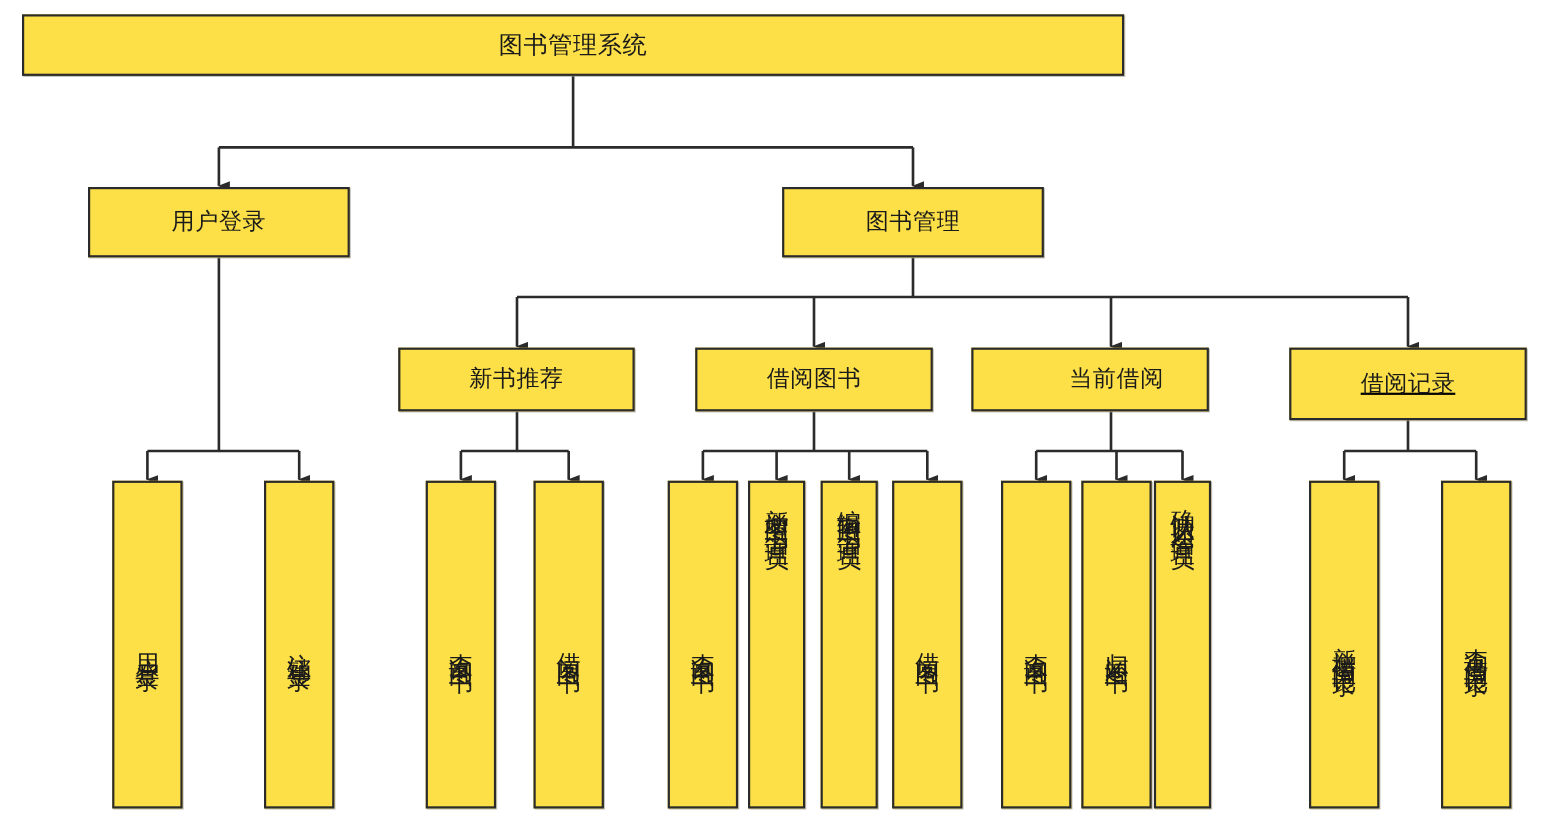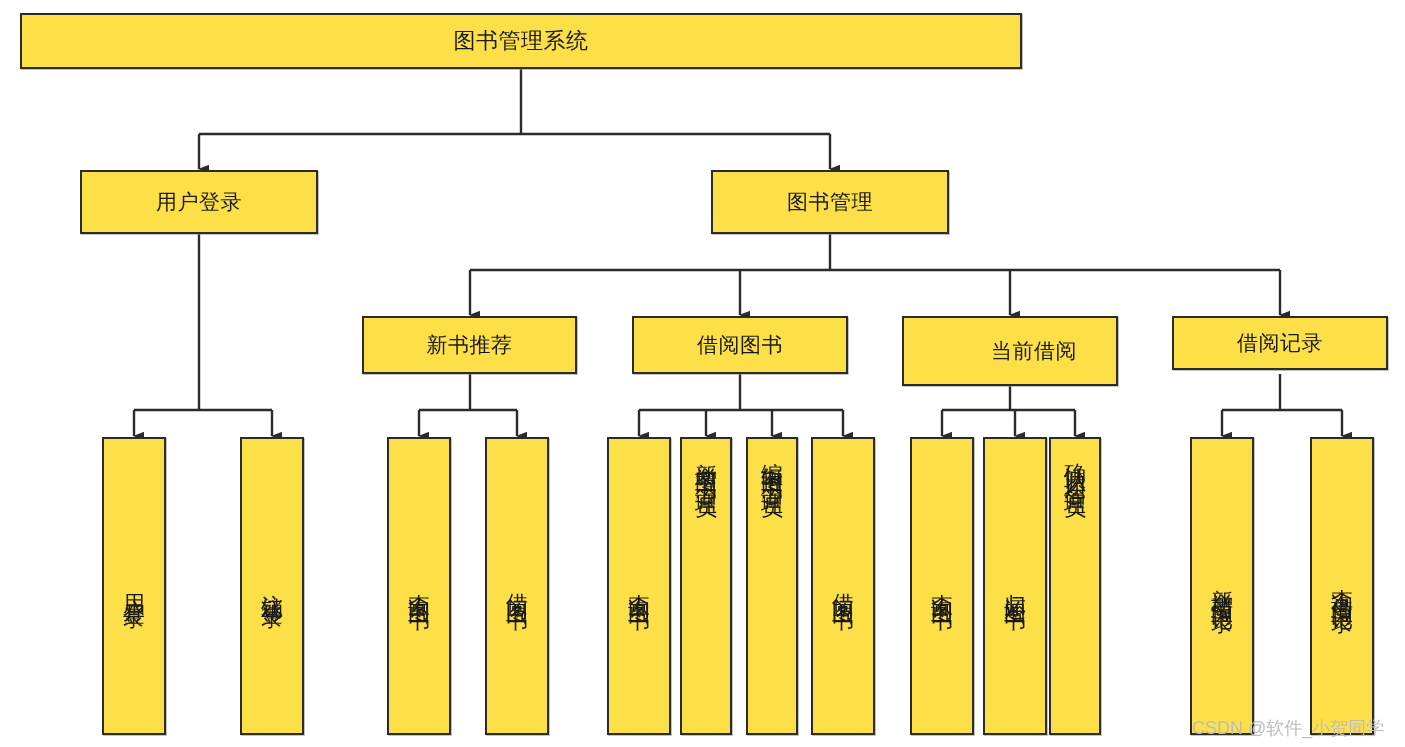--- a/index.html
+++ b/index.html
@@ -113,24 +113,24 @@
       </div>
       <div class="node horiz" style="left: 711px; top: 170px; width: 238px; height: 64px;">
         <span class="label">图书管理</span>
       </div>
       <div class="node horiz" style="left: 362px; top: 316px; width: 215px; height: 58px;">
         <span class="label">新书推荐</span>
       </div>
       <div class="node horiz" style="left: 632px; top: 316px; width: 216px; height: 58px;">
         <span class="label">借阅图书</span>
       </div>
-      <div class="node horiz" style="left: 902px; top: 316px; width: 216px; height: 70px; padding-left: 48px;">
+      <div class="node horiz" style="left: 883px; top: 316px; width: 216px; height: 58px; padding-left: 48px;">
         <span class="label">当前借阅</span>
       </div>
-      <div class="node horiz" style="left: 1172px; top: 316px; width: 216px; height: 54px;">
+      <div class="node horiz" style="left: 1172px; top: 316px; width: 216px; height: 66px; text-decoration: underline;">
         <span class="label">借阅记录</span>
       </div>
       <div class="node vert" style="left: 102px; top: 437px; width: 64px; height: 298px;">
         <span class="label">用户登录</span>
       </div>
       <div class="node vert" style="left: 240px; top: 437px; width: 64px; height: 298px;">
         <span class="label">注销登录</span>
       </div>
       <div class="node vert" style="left: 387px; top: 437px; width: 64px; height: 298px;">
         <span class="label">查询图书</span>
@@ -160,14 +160,13 @@
         <span class="label">确认归还（管理员）</span>
       </div>
       <div class="node vert" style="left: 1190px; top: 437px; width: 64px; height: 298px;">
         <span class="label">新增借阅记录</span>
       </div>
       <div class="node vert" style="left: 1310px; top: 437px; width: 64px; height: 298px;">
         <span class="label">查询借阅记录</span>
       </div>
     </div>
 
-  <div class="watermark" style="left: 1192px; top: 716px; color: rgb(189, 189, 189);">CSDN @软件_小贺同学</div>
 </div>
 
 </body></html>

